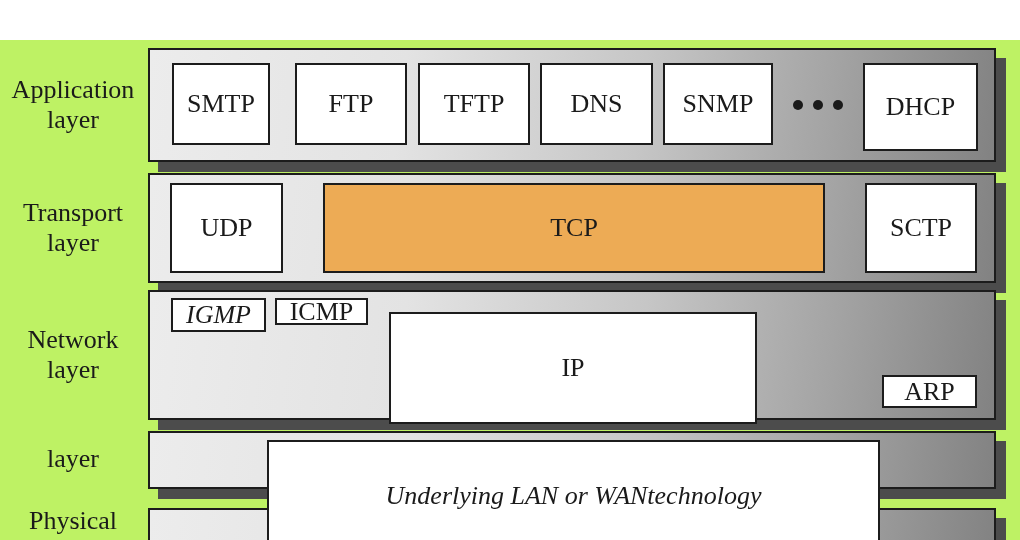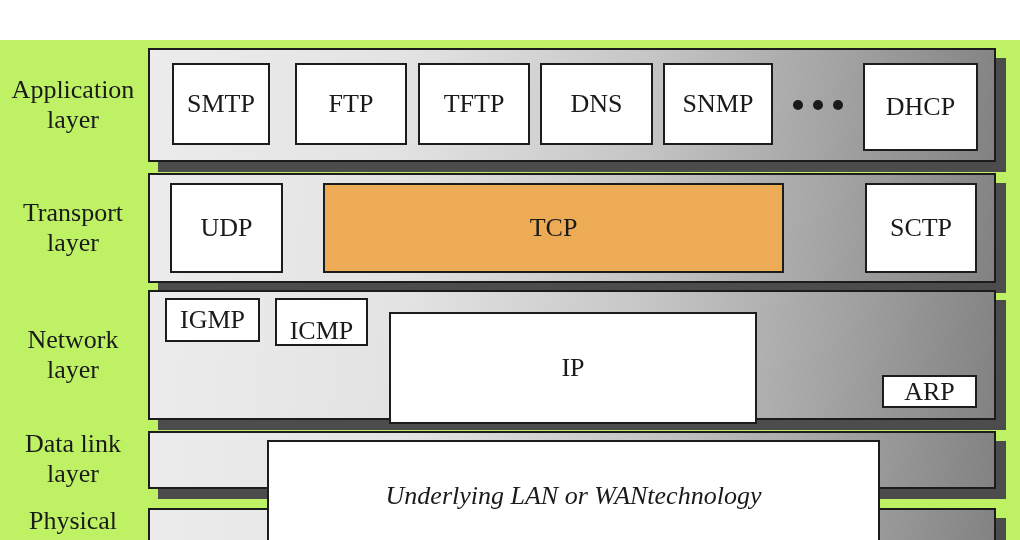--- a/index.html
+++ b/index.html
@@ -62,24 +62,24 @@
     font-size:26px;line-height:1;
     z-index:2;
   }
   .pbox-smtp{left:172px;top:23px;width:98px;height:82px;}
   .pbox-ftp{left:295px;top:23px;width:112px;height:82px;}
   .pbox-tftp{left:418px;top:23px;width:112px;height:82px;}
   .pbox-dns{left:540px;top:23px;width:113px;height:82px;}
   .pbox-snmp{left:663px;top:23px;width:110px;height:82px;}
   .pbox-dhcp{left:863px;top:23px;width:115px;height:88px;}
   .pbox-udp{left:170px;top:143px;width:113px;height:90px;}
-  .pbox-tcp{left:323px;top:143px;width:461px;height:90px;background:var(--tcp-fill);}
+  .pbox-tcp{left:323px;top:143px;width:502px;height:90px;background:var(--tcp-fill);}
   .pbox-sctp{left:865px;top:143px;width:112px;height:90px;}
-  .pbox-igmp{left:165px;top:258px;width:95px;height:44px;}
-  .pbox-icmp{left:275px;top:258px;width:93px;height:48px;align-items:flex-end;}
+  .pbox-igmp{left:171px;top:258px;width:95px;height:34px;font-style:italic;}
+  .pbox-icmp{left:275px;top:258px;width:93px;height:27px;}
   .pbox-ip{left:389px;top:272px;width:368px;height:112px;}
   .pbox-arp{left:882px;top:335px;width:95px;height:33px;}
   
   .lanwan{
     position:absolute;left:267px;top:400px;width:613px;height:110px;
     box-sizing:border-box;
     background:var(--box-fill);
     border:2px solid var(--border);
     display:flex;flex-direction:row;align-items:center;justify-content:center;
     font-size:26px;line-height:31px;text-align:center;
@@ -107,21 +107,20 @@
   </div>
   <div class="layer-label label-transport">
     <span>Transport</span>
     <span>layer</span>
   </div>
   <div class="layer-label label-network">
     <span>Network</span>
     <span>layer</span>
   </div>
   <div class="layer-label label-datalink">
-    <span>Data link</span>
     <span>layer</span>
   </div>
   <div class="layer-label label-physical">
     <span>Physical</span>
     <span>layer</span>
   </div>
 
   <div class="band band-application"></div>
   <div class="band band-transport"></div>
   <div class="band band-network"></div>

